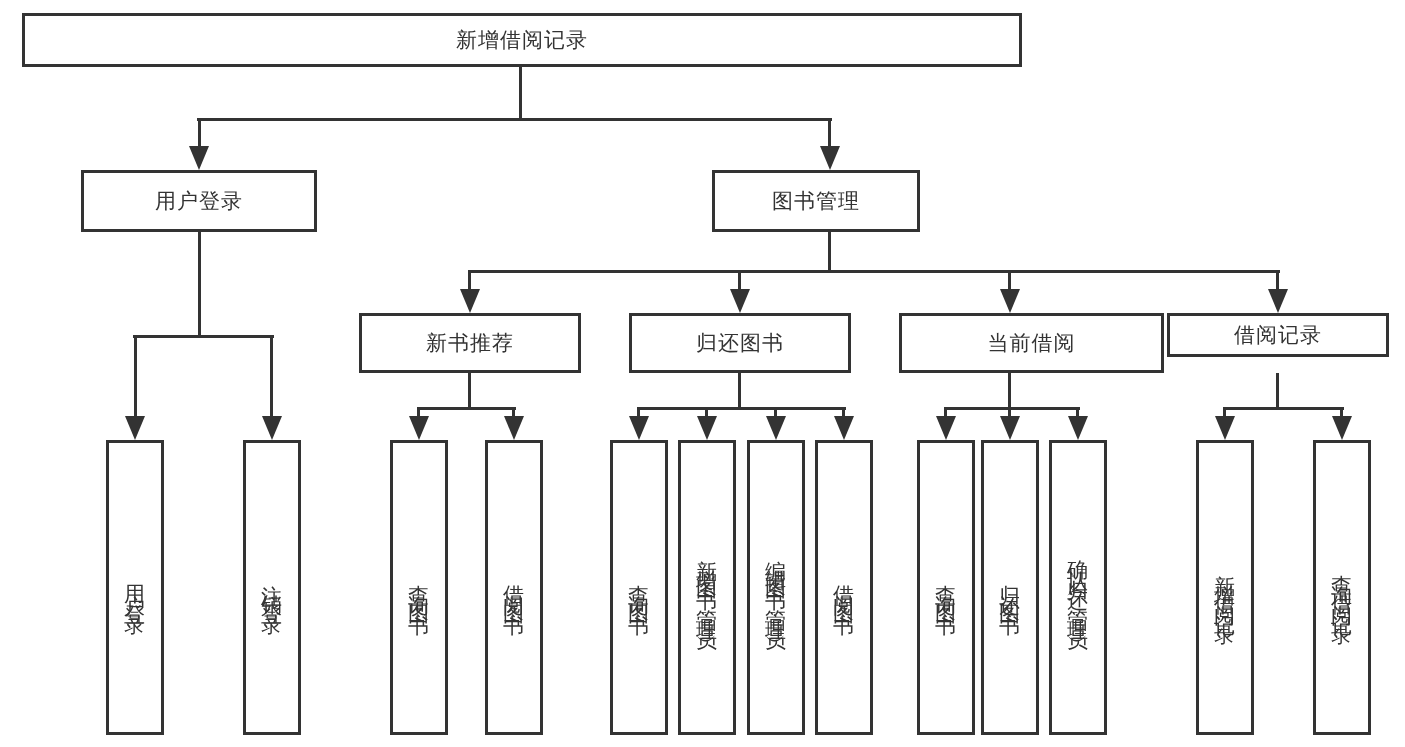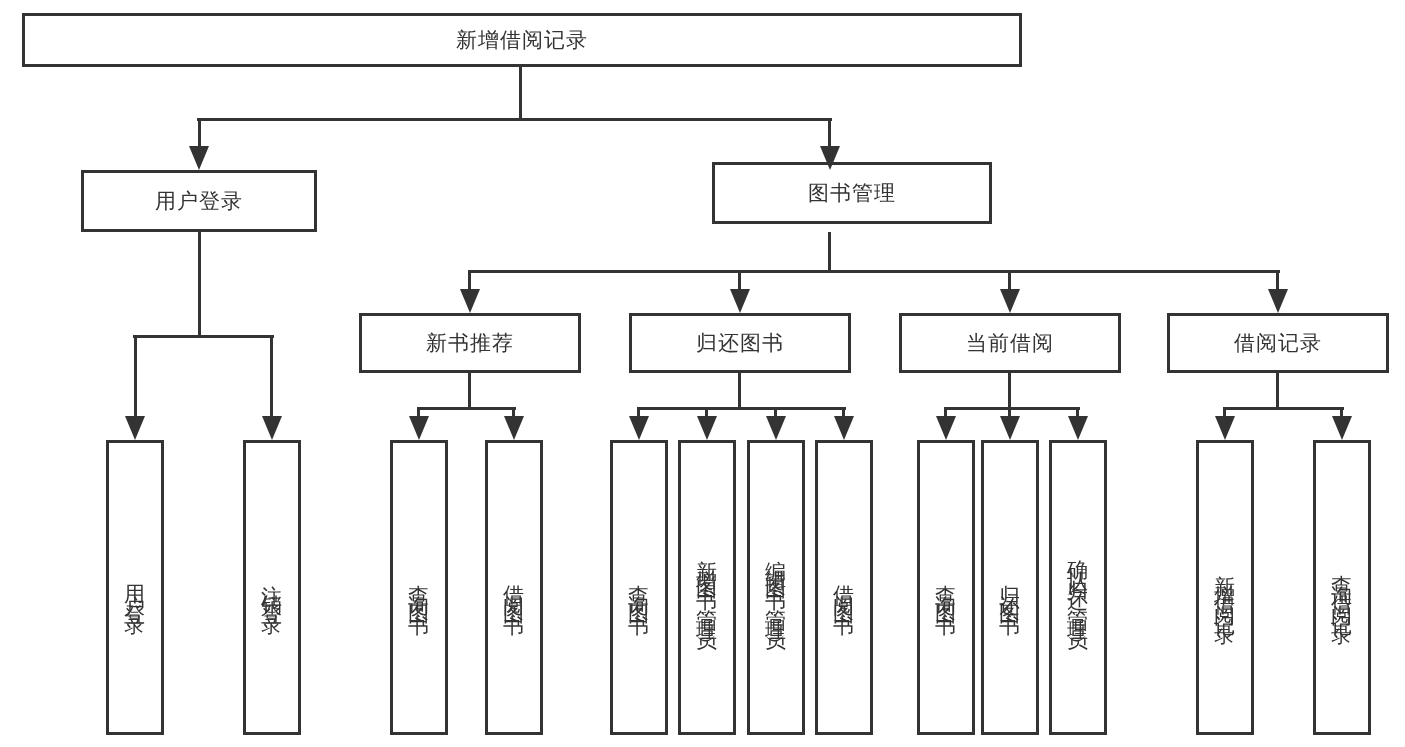--- a/index.html
+++ b/index.html
@@ -50,26 +50,26 @@
   }
 </style>
 </head>
 <body>
 
 <div class="canvas">
 
   <div class="box hbox" style="left:22px; top:13px; width:1000px; height:54px;">新增借阅记录</div>
 
   <div class="box hbox" style="left:81px; top:170px; width:236px; height:62px;">用户登录</div>
-  <div class="box hbox" style="left:712px; top:162px; width:280px; height:62px;">图书管理</div>
+  <div class="box hbox" style="left:712px; top:170px; width:208px; height:62px;">图书管理</div>
 
   <div class="box hbox" style="left:359px; top:313px; width:222px; height:60px;">新书推荐</div>
   <div class="box hbox" style="left:629px; top:313px; width:222px; height:60px;">归还图书</div>
-  <div class="box hbox" style="left:899px; top:313px; width:222px; height:60px;">当前借阅</div>
-  <div class="box hbox" style="left:1167px; top:313px; width:222px; height:60px;text-align:right;">借阅记录</div>
+  <div class="box hbox" style="left:899px; top:313px; width:265px; height:60px;">当前借阅</div>
+  <div class="box hbox" style="left:1167px; top:313px; width:222px; height:44px;text-align:right;">借阅记录</div>
 
   <div class="box vbox" style="left:106px; top:440px; width:58px; height:295px;">用户登录</div>
   <div class="box vbox" style="left:243px; top:440px; width:58px; height:295px;">注销登录</div>
 
   <div class="box vbox" style="left:390px; top:440px; width:58px; height:295px;">查询图书</div>
   <div class="box vbox" style="left:485px; top:440px; width:58px; height:295px;">借阅图书</div>
 
   <div class="box vbox" style="left:610px; top:440px; width:58px; height:295px;">查询图书</div>
   <div class="box vbox" style="left:678px; top:440px; width:58px; height:295px;">新增图书（管理员）</div>
   <div class="box vbox" style="left:747px; top:440px; width:58px; height:295px;">编辑图书（管理员）</div>

